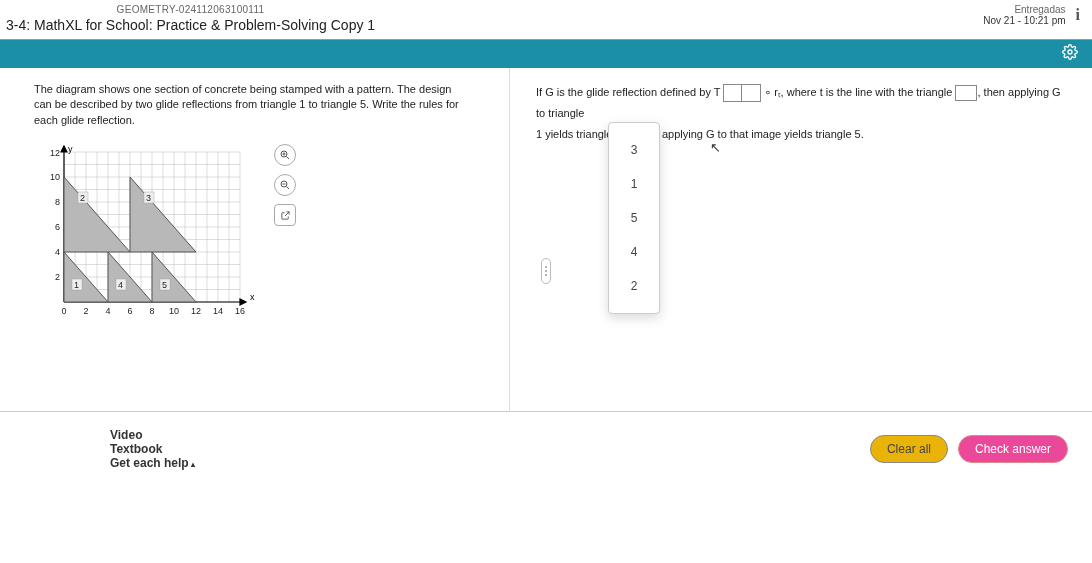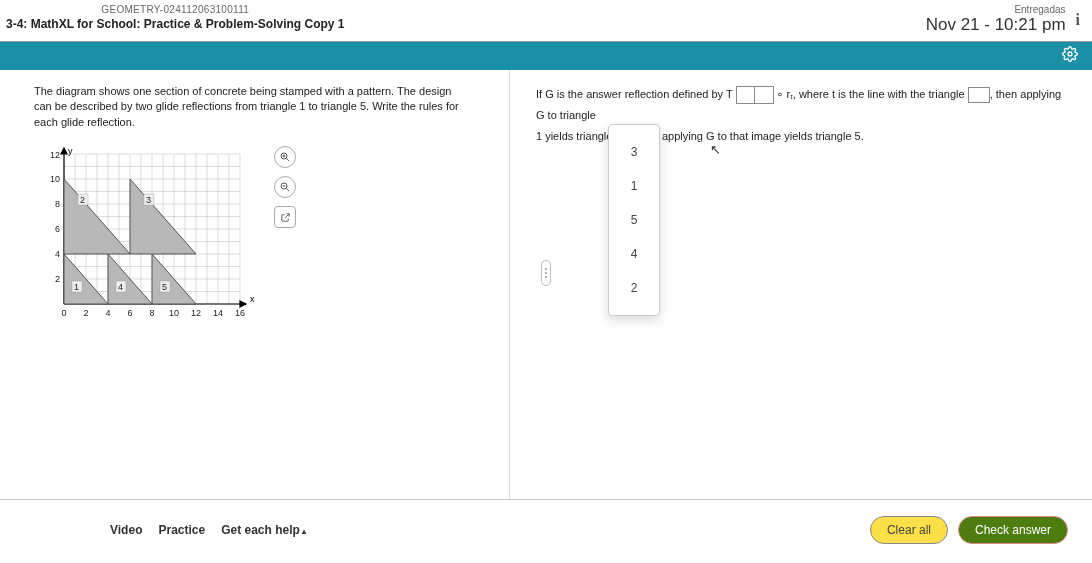--- a/index.html
+++ b/index.html
@@ -1,28 +1,28 @@
 <!DOCTYPE html>
 <html><head>
 <meta charset="utf-8">
 <style>
 * { box-sizing: border-box; margin: 0; padding: 0; }
 body { font-family: Arial, Helvetica, sans-serif; background: #fff; color: #333; width: 1092px; height: 563px; overflow: hidden; position: relative; }
 .topbar { display: flex; justify-content: space-between; align-items: flex-start; padding: 4px 12px 6px 6px; border-bottom: 1px solid #999; }
 .top-left { display: flex; flex-direction: column; }
 .course-code { font-size: 10px; color: #666; letter-spacing: 0.3px; text-align: center; }
-.assign-title { font-size: 12px; color: #222; margin-top: 2px; font-weight: bold; }
+.assign-title { font-size: 14px; color: #222; margin-top: 2px; }
 .top-right { display: flex; align-items: center; gap: 10px; }
 .top-right-inner { display: flex; flex-direction: column; align-items: flex-end; justify-content: center; }
 .entregadas { font-size: 10px; color: #666; }
-.due-date { font-size: 17px; color: #333; }
+.due-date { font-size: 10px; color: #333; }
 .info-icon { font-size: 16px; font-weight: bold; color: #555; font-family: Georgia, serif; cursor: pointer; }
 .bluebar { height: 28px; background: #1a8fa6; display: flex; justify-content: flex-end; align-items: center; padding-right: 14px; }
 .gear { color: #fff; cursor: pointer; }
-.workspace { display: flex; height: 430px; border-bottom: 1px solid #ccc; position: relative; }
+.workspace { display: flex; height: 344px; border-bottom: 1px solid #ccc; position: relative; }
 .pane { flex: 1; padding: 14px 20px 10px 34px; position: relative; }
 .pane.left { border-right: 1px solid #ddd; flex: 0 0 510px; padding-right: 10px; }
 .pane.right { padding-left: 26px; padding-right: 28px; }
 .prompt-text { font-size: 11px; color: #222; line-height: 1.4; max-width: 430px; }
 .graph-area { margin-top: 14px; display: flex; align-items: flex-start; gap: 10px; }
 .graph-svg { background: #fff; }
 .graph-tools { display: flex; flex-direction: column; gap: 8px; margin-top: 2px; }
 .tool-btn { width: 22px; height: 22px; border: 1px solid #aaa; border-radius: 50%; background: #fff; display: flex; align-items: center; justify-content: center; font-size: 12px; cursor: pointer; color: #444; }
 .tool-btn.sq { border-radius: 4px; }
 .answer-text { font-size: 11px; color: #222; line-height: 1.9; }
@@ -31,26 +31,26 @@
 .ans-vec { display: inline-flex; border: 1px solid #888; vertical-align: middle; }
 .ans-vec span { width: 18px; height: 16px; border-right: 1px solid #888; }
 .ans-vec span:last-child { border-right: none; }
 .dd-arrow { display: inline-flex; align-items: center; justify-content: center; width: 14px; height: 16px; background: #eef6f8; border-left: 1px solid #267; font-size: 9px; }
 .dropdown-list { position: absolute; top: 54px; left: 98px; width: 52px; background: #fff; border: 1px solid #ccc; border-radius: 4px; box-shadow: 0 4px 12px rgba(0,0,0,0.15); padding: 10px 0; }
 .dropdown-item { text-align: center; font-size: 12px; color: #444; padding: 10px 0; cursor: pointer; }
 .grip { position: absolute; left: 50%; top: 190px; transform: translateX(-50%); width: 10px; height: 26px; border: 1px solid #bbb; border-radius: 6px; background: #fff; display: flex; flex-direction: column; align-items: center; justify-content: center; gap: 2px; }
 .grip span { width: 2px; height: 2px; background: #999; border-radius: 50%; }
 .cursor-ptr { position: absolute; left: 200px; top: 72px; font-size: 13px; color: #333; }
 .footer { display: flex; justify-content: space-between; align-items: center; padding: 16px 24px 0 110px; }
-.help-links { display: flex; gap: 16px; font-size: 12px; }
+.help-links { display: flex; gap: 0; font-size: 12px; flex-direction: column; }
 .help-link { font-weight: bold; color: #333; cursor: pointer; }
 .help-link.more::after { content: " \25B4"; font-size: 8px; }
 .foot-btns { display: flex; gap: 10px; }
-.btn { padding: 6px 16px; border-radius: 16px; font-size: 12px; cursor: pointer; border: 1px solid #888; background: #fde047; color: #444; }
-.btn.check { background: #4d7c0f; border-color: #d88; color: #fff; }
+.btn { padding: 6px 16px; border-radius: 16px; font-size: 12px; cursor: pointer; border: 1px solid #888; background: #eab308; color: #444; }
+.btn.check { background: #ec4899; border-color: #d88; color: #fff; }
 </style>
 </head>
 <body>
 
 <div class="topbar">
   <div class="top-left">
     <div class="course-code">GEOMETRY-024112063100111</div>
     <div class="assign-title">3-4: MathXL for School: Practice &amp; Problem-Solving Copy 1</div>
   </div>
   <div class="top-right">
@@ -195,21 +195,21 @@
   </div>
 
   <div class="grip">
       <span></span>
       <span></span>
       <span></span>
     </div>
 
   <div class="pane right">
     <div class="answer-text">
-      <span>If G is the answer reflection defined by T</span>
+      <span>If G is the glide reflection defined by T</span>
       <span class="ans-vec">
           <span></span>
           <span></span>
         </span>
       <span>∘ rₜ, where t is the line with the triangle</span>
       <span class="ans-input"></span><span>, then applying G to triangle</span>
       <br>
       <span>1 yields triangle</span>
       <span class="ans-input sel"><span class="dd-arrow">▼</span></span>
       <span>and applying G to that image yields triangle 5.</span>
@@ -223,20 +223,20 @@
       <div class="dropdown-item">2</div>
     </div>
 
     <div class="cursor-ptr">↖</div>
   </div>
 </div>
 
 <div class="footer">
   <div class="help-links">
     <div class="help-link">Video</div>
-    <div class="help-link">Practice</div>
+    <div class="help-link">Textbook</div>
     <div class="help-link more">Get each help</div>
   </div>
   <div class="foot-btns">
     <button class="btn">Clear all</button>
     <button class="btn check">Check answer</button>
   </div>
 </div>
 
 </body></html>

